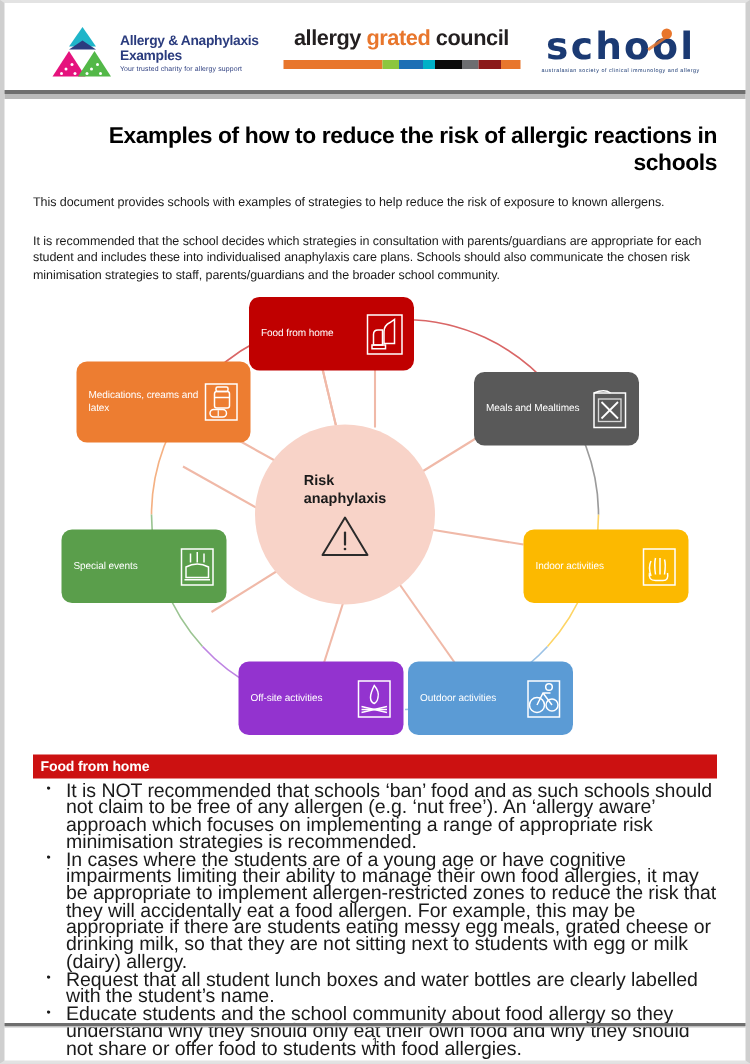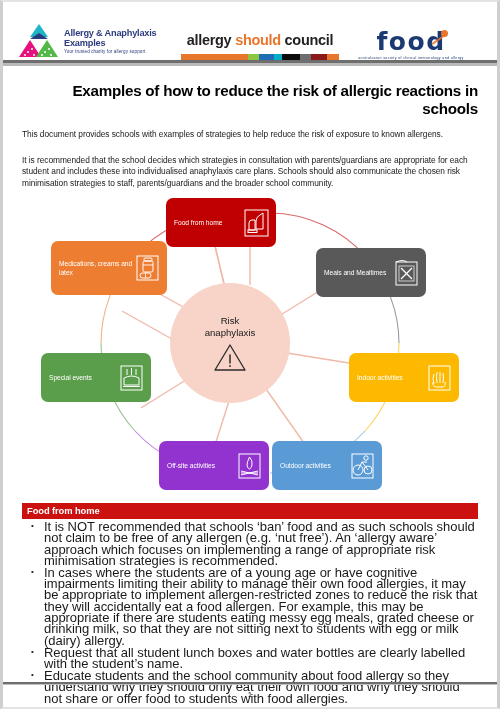--- a/index.html
+++ b/index.html
@@ -23,23 +23,24 @@
     border-right: 3px solid #cfcfcf;
     border-top: 2px solid #e3e3e3;
     border-bottom: 2px solid #e3e3e3;
   }
 
   
   .logo-bar {
     position: relative;
     height: 58px;
     display: flex;
-    align-items: flex-end;
-    padding: 0 16px;
+    align-items: flex-start;
+    padding: 16px 16px;
     box-sizing: border-box;
+    margin-left: 16px;
   }
   .logo-rule {
     position: absolute;
     left: 0; right: 0;
     top: 58px;
     height: 6px;
     background: linear-gradient(to bottom, #6e6e6e 0%, #6e6e6e 45%, #b9b9b9 45%, #b9b9b9 100%);
   }
 
   
@@ -231,23 +232,23 @@
     width: 120px; height: 120px;
     border-radius: 50%;
     background: #f8d3c8;
     display: flex;
     flex-direction: column;
     align-items: center;
     justify-content: center;
   }
   .center-text {
     font-size: 9.6px;
-    font-weight: normal;
+    font-weight: bold;
     color: #1a1a1a;
-    text-align: center;
+    text-align: left;
     line-height: 12.5px;
   }
   .center-warn { margin-top: 3px; }
 
   
   .section-header {
     margin: 10px 19px 0 19px;
     background: #cc1111;
     color: #ffffff;
     font-weight: bold;
@@ -318,37 +319,37 @@
         <span class="aaa-dot" style="left:31px; top:30px;"></span>
       </div>
       <div class="aaa-text">
         <div class="aaa-l1">Allergy &amp; Anaphylaxis</div>
         <div class="aaa-l2">Examples</div>
         <div class="aaa-l3">Your trusted charity for allergy support</div>
       </div>
     </div>
 
     <div class="logo-nac">
-      <div class="nac-title"><span>allergy</span> <span class="accent">should</span> <span>council</span></div>
+      <div class="nac-title"><span>allergy</span> <span class="accent">grated</span> <span>council</span></div>
       <div class="nac-bars">
         <span style="flex:6.0; background:#e8762c;"></span>
         <span style="flex:1.0; background:#8cc63f;"></span>
         <span style="flex:1.4; background:#1c6fb5;"></span>
         <span style="flex:0.7; background:#00b0c7;"></span>
         <span style="flex:1.6; background:#0b0b0b;"></span>
         <span style="flex:1.0; background:#6d6e71;"></span>
         <span style="flex:1.4; background:#8b1a1a;"></span>
         <span style="flex:1.1; background:#e8762c;"></span>
       </div>
     </div>
 
     <div class="logo-ascia">
       <div class="ascia-streak"></div>
       <div class="ascia-dot"></div>
-      <div class="ascia-word">food</div>
+      <div class="ascia-word">school</div>
       <div class="ascia-sub">australasian society of clinical immunology and allergy</div>
     </div>
   </div>
   <div class="logo-rule"></div>
 
   <div class="content">
     <h1 class="doc-title">Examples of how to reduce the risk of allergic reactions in schools</h1>
     <p class="para">This document provides schools with examples of strategies to help reduce the risk of exposure to known allergens.</p>
     <p class="para para2">It is recommended that the school decides which strategies in consultation with parents/guardians are appropriate for each student and includes these into individualised anaphylaxis care plans. Schools should also communicate the chosen risk minimisation strategies to staff, parents/guardians and the broader school community.</p>
   </div>

